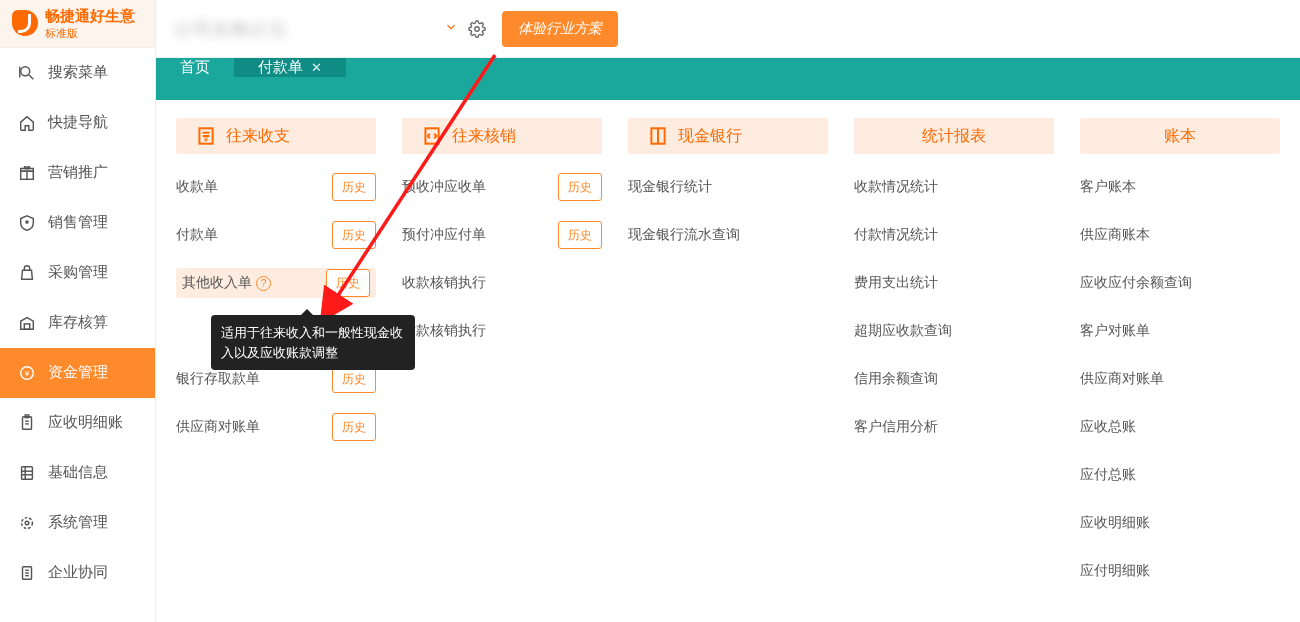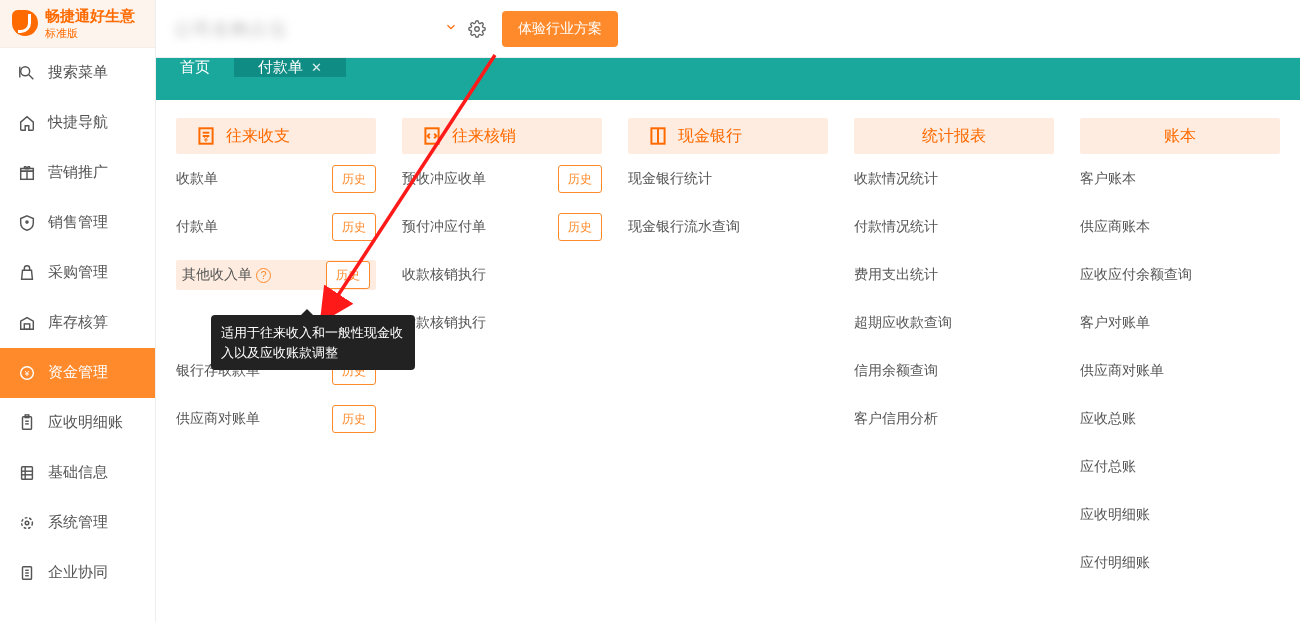--- a/index.html
+++ b/index.html
@@ -25,41 +25,41 @@
   .nav-icon { width: 18px; height: 18px; flex: 0 0 18px; display: inline-flex; align-items: center; justify-content: center; }
   .nav-icon svg { width: 18px; height: 18px; stroke: currentColor; fill: none; stroke-width: 1.6; }
   .nav-label { font-size: 15px; }
 
   
   .topbar { height: 58px; display: flex; align-items: center; padding: 0 18px; border-bottom: 1px solid #eee; gap: 10px; }
   .company-area { display: flex; align-items: center; gap: 10px; min-width: 260px; }
   .company-name { filter: blur(5px); color: #b5b5b5; font-size: 18px; letter-spacing: 1px; }
   .chevron { color: #ff6a00; }
   .gear { color: #666; width: 18px; height: 18px; }
-  .cta-btn { background: #ff8a2b; color: #fff; border: none; border-radius: 4px; height: 36px; padding: 0 16px; font-size: 14px; cursor: pointer; margin-left: 6px; }
+  .cta-btn { background: #ff8a2b; color: #fff; border: none; border-radius: 4px; height: 36px; padding: 0 16px; font-size: 14px; cursor: pointer; margin-left: 6px; font-style: italic; }
 
   
   .tabbar { height: 42px; background: #1aa79c; display: flex; align-items: flex-start; }
   .tab { display: inline-flex; align-items: center; padding: 0 24px; color: #fff; font-size: 15px; cursor: pointer; white-space: nowrap; }
   .tab.home { background: #1aa79c; }
   .tab.active { background: #0f8d84; }
   .tab-close { margin-left: 8px; font-size: 13px; opacity: .85; cursor: pointer; }
 
   
   .content { flex: 1; overflow: auto; background: #fff; padding: 18px 20px; }
   .cols { display: flex; gap: 26px; align-items: flex-start; }
   .col { width: 200px; }
   .col:last-child { width: 200px; }
 
   .section-head { background: #fdecdf; height: 36px; display: flex; align-items: center; justify-content: center; gap: 8px; color: #ff6a00; font-size: 16px; border-radius: 2px; position: relative; }
   .section-head.with-icon { justify-content: flex-start; padding-left: 18px; }
   .section-head .head-icon { width: 24px; height: 24px; display: inline-flex; align-items: center; justify-content: center; }
   .section-head .head-icon svg { width: 22px; height: 22px; fill: none; stroke: #ff6a00; stroke-width: 1.8; }
 
-  .items { margin-top: 10px; display: flex; flex-direction: column; gap: 18px; }
+  .items { margin-top: 18px; display: flex; flex-direction: column; gap: 18px; }
   .item { display: flex; align-items: center; justify-content: space-between; height: 30px; cursor: pointer; color: #555; }
   .item.highlight { background: #fdecdf; border-radius: 2px; padding: 0 6px; }
   .hist-tag { display: inline-flex; align-items: center; justify-content: center; height: 28px; padding: 0 9px; border: 1px solid #ff8a2b; color: #ff8a2b; font-size: 12px; border-radius: 3px; cursor: pointer; background: #fff; }
   .q-icon { display: inline-flex; align-items: center; justify-content: center; width: 15px; height: 15px; border: 1px solid #ff8a2b; color: #ff8a2b; border-radius: 50%; font-size: 11px; margin-left: 4px; }
 
   
   .tooltip { position: absolute; left: 211px; top: 315px; background: #222; color: #fff; font-size: 13px; line-height: 1.5; padding: 8px 10px; border-radius: 4px; width: 204px; z-index: 10; }
   .tooltip::before { content: ""; position: absolute; top: -6px; left: 90px; border: 6px solid transparent; border-bottom-color: #222; border-top: none; }
 
   

